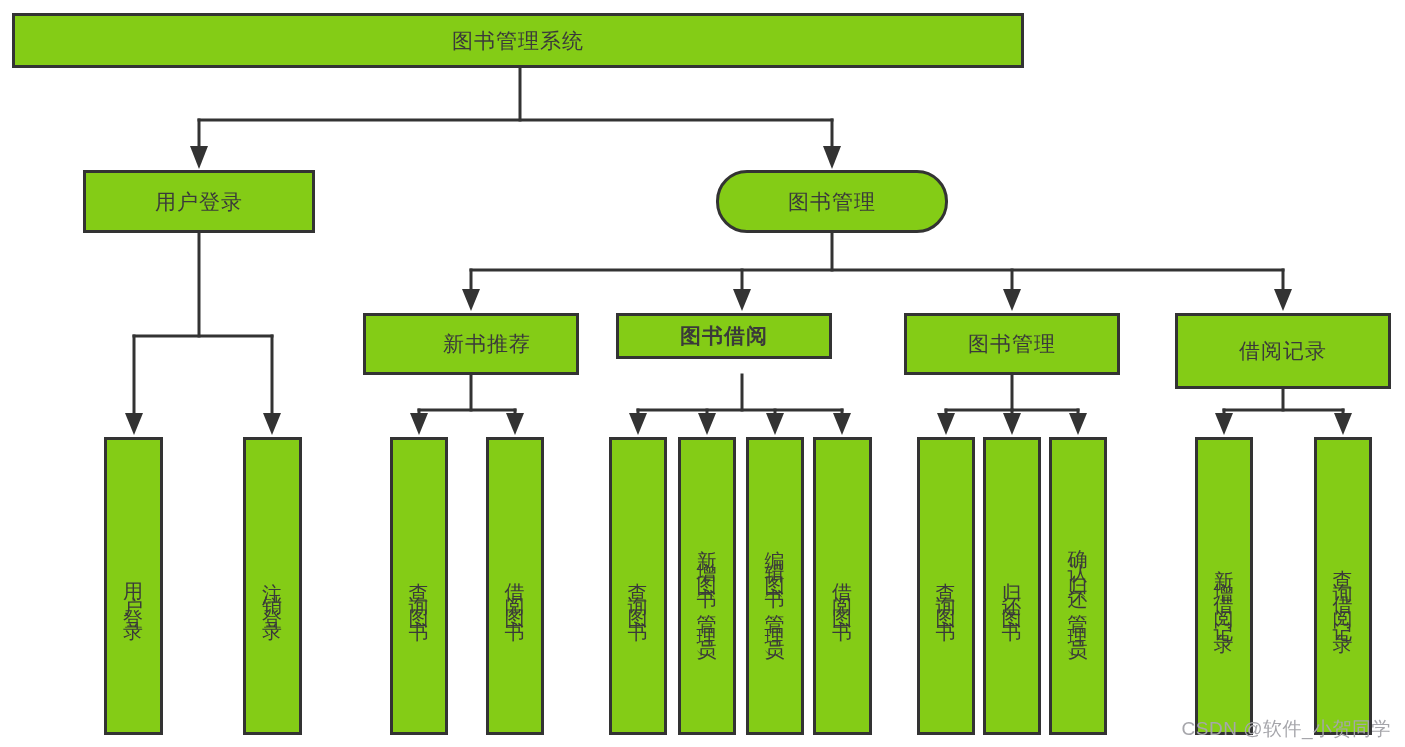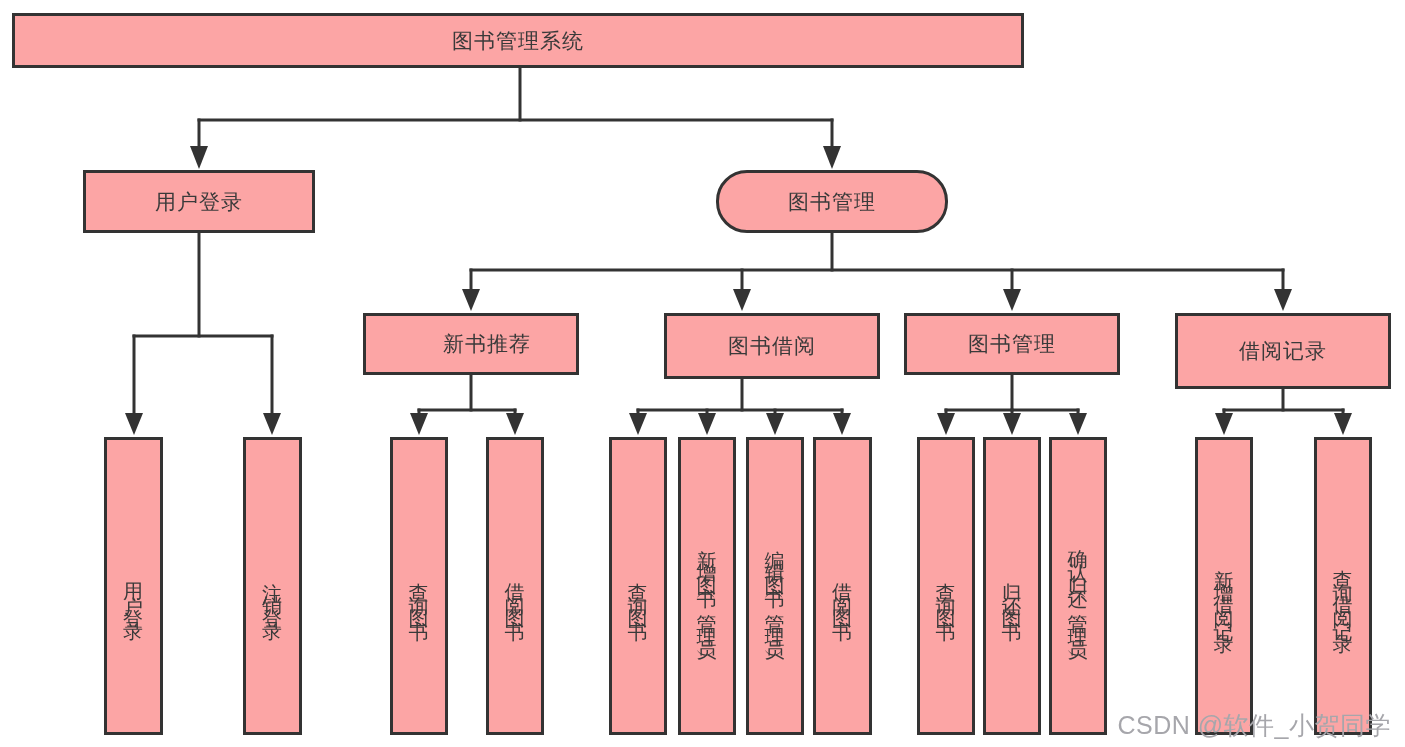--- a/index.html
+++ b/index.html
@@ -13,40 +13,40 @@
     font-family: "Liberation Sans", "DejaVu Sans", sans-serif;
   }
   svg.connectors {
     position: absolute;
     left: 0; top: 0;
     width: 1405px; height: 747px;
   }
   .node {
     position: absolute;
     border: 3px solid #333333;
-    background: #fca5a5;
+    background: #84cc16;
     display: flex;
     align-items: center;
     justify-content: center;
     color: #3a3a3a;
   }
   .node.h { font-size: 21px; letter-spacing: 1px; white-space: nowrap; }
   .node.v span {
     writing-mode: vertical-rl;
     text-orientation: mixed;
     font-size: 20px;
     line-height: 1;
     letter-spacing: 13px;
     margin-bottom: -13px; 
   }
   .watermark {
     position: absolute;
     right: 14px;
     bottom: 5px;
-    font-size: 25px;
+    font-size: 19px;
     letter-spacing: 0.5px;
     color: #a6a6ab;
     white-space: nowrap;
     margin-top: 42px;
   }
 </style>
 </head>
 <body>
 
 <div class="stage">
@@ -134,21 +134,21 @@
   <div class="node h" style="left:83px; top:170px; width:232px; height:63px;">
     <span>用户登录</span>
   </div>
   <div class="node h" style="left:716px; top:170px; width:232px; height:63px;border-radius:31px;">
     <span>图书管理</span>
   </div>
 
   <div class="node h" style="left:363px; top:313px; width:216px; height:62px;padding-left:32px;">
     <span>新书推荐</span>
   </div>
-  <div class="node h" style="left:664px; top:313px; width:216px; height:66px;">
+  <div class="node h" style="left:616px; top:313px; width:216px; height:46px;font-weight:bold;">
     <span>图书借阅</span>
   </div>
   <div class="node h" style="left:904px; top:313px; width:216px; height:62px;">
     <span>图书管理</span>
   </div>
   <div class="node h" style="left:1175px; top:313px; width:216px; height:76px;">
     <span>借阅记录</span>
   </div>
 
   <div class="node v" style="left:104px; top:437px; width:59px; height:298px;">

